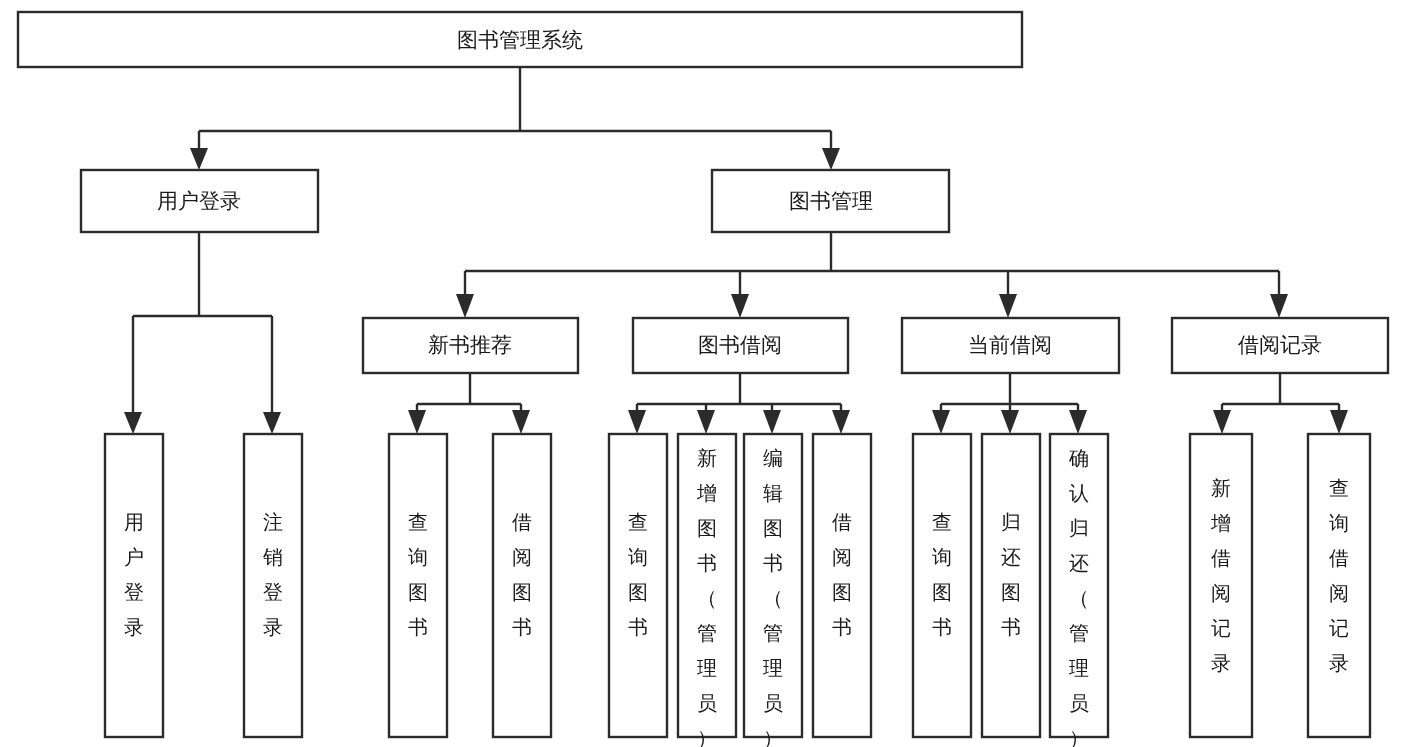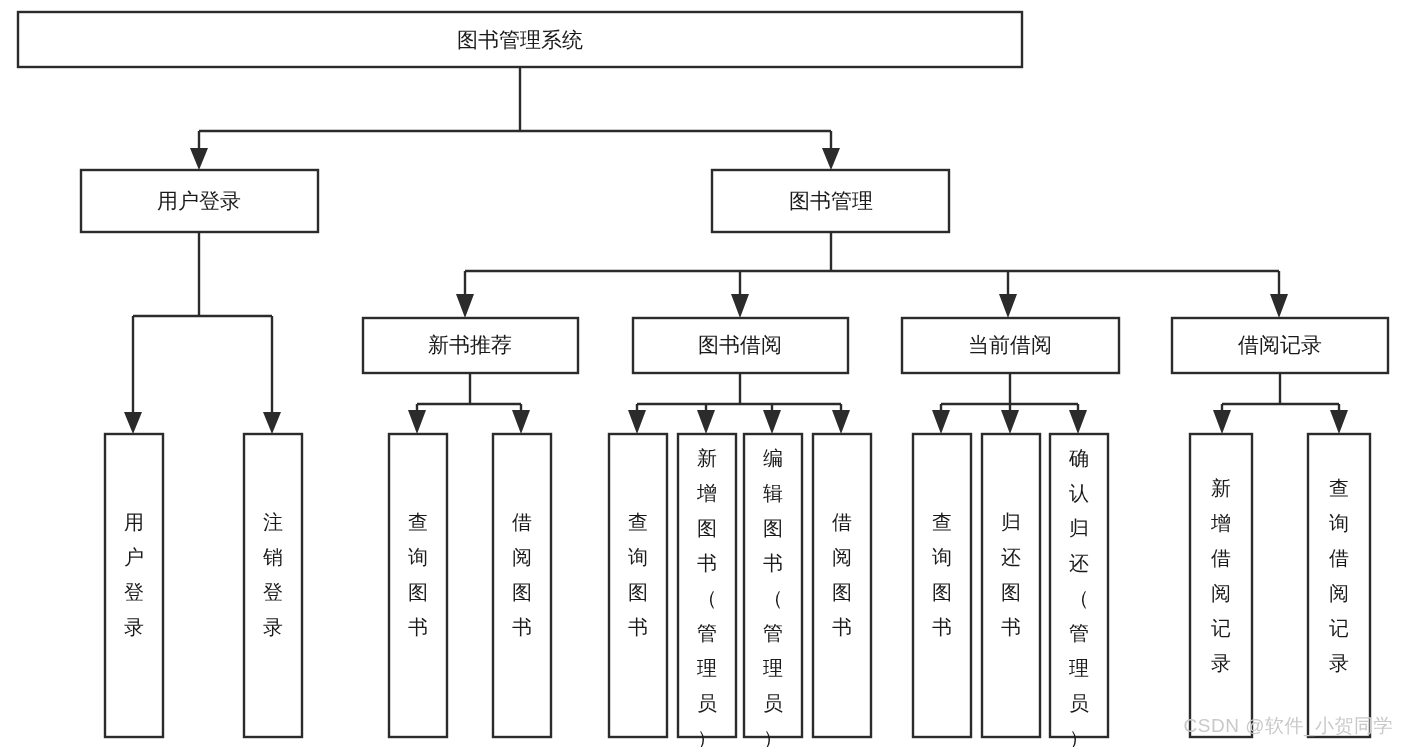--- a/index.html
+++ b/index.html
@@ -218,14 +218,13 @@
       <rect class="node-box" x="1190" y="434" width="62" height="303"></rect>
       <text class="node-label-v" x="1221" y="495"><tspan x="1221" y="495">新</tspan><tspan x="1221" y="530">增</tspan><tspan x="1221" y="565">借</tspan><tspan x="1221" y="600">阅</tspan><tspan x="1221" y="635">记</tspan><tspan x="1221" y="670">录</tspan></text>
     </g>
     <g>
       <rect class="node-box" x="1308" y="434" width="62" height="303"></rect>
       <text class="node-label-v" x="1339" y="495"><tspan x="1339" y="495">查</tspan><tspan x="1339" y="530">询</tspan><tspan x="1339" y="565">借</tspan><tspan x="1339" y="600">阅</tspan><tspan x="1339" y="635">记</tspan><tspan x="1339" y="670">录</tspan></text>
     </g>
 
   </svg>
 
-  <div class="watermark">CSDN @软件_小贺同学</div>
 </div>
 
 </body></html>

